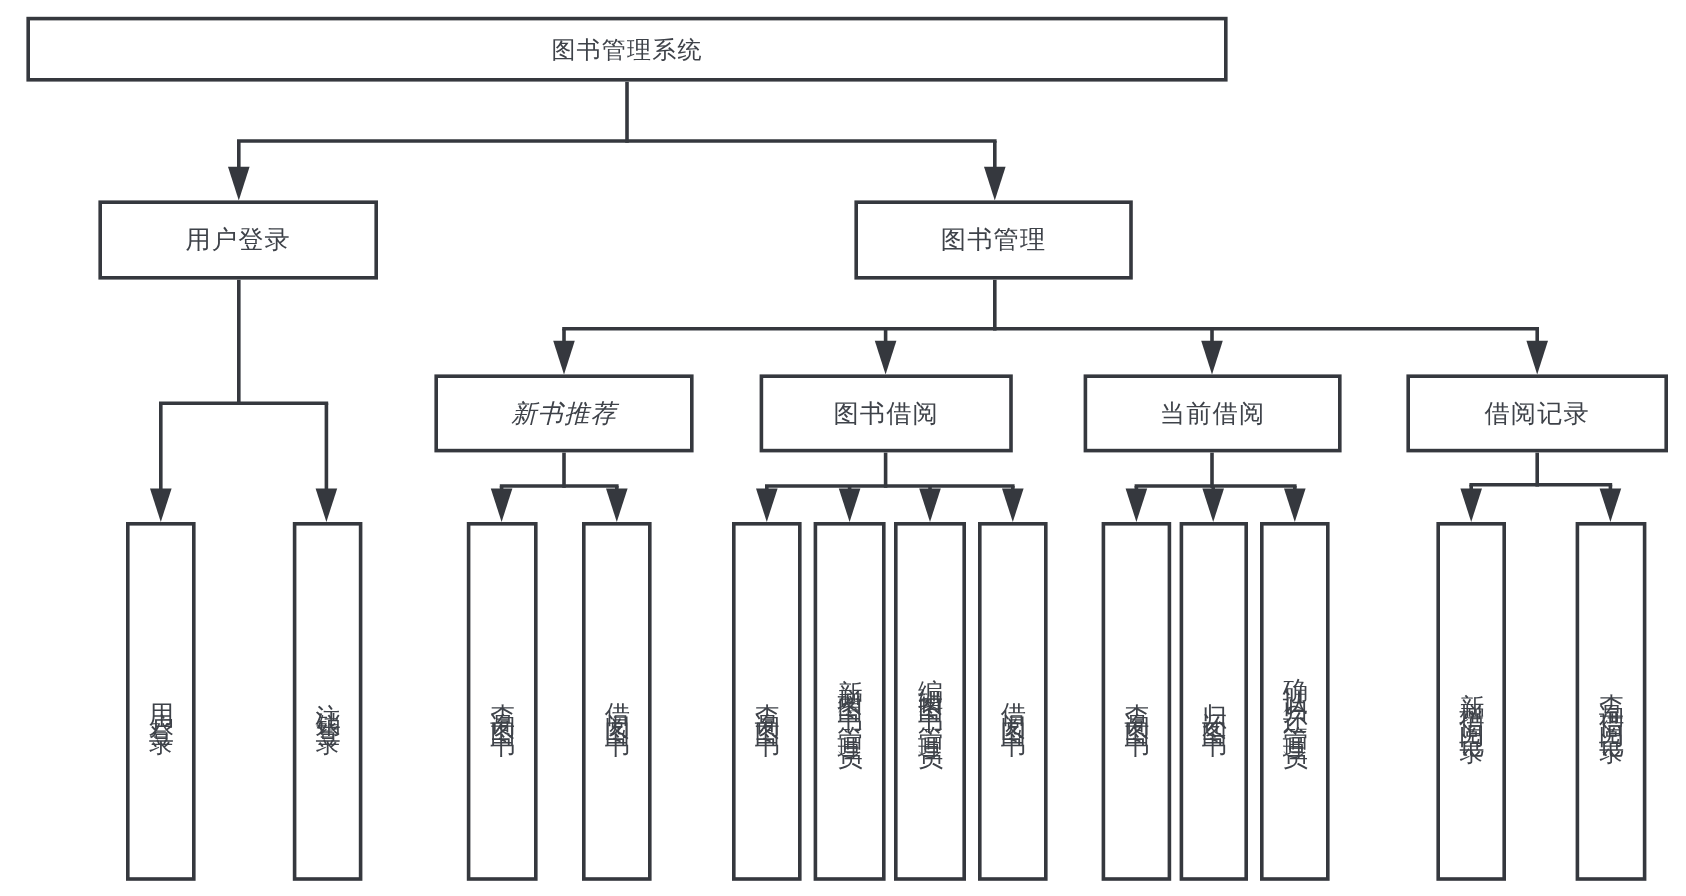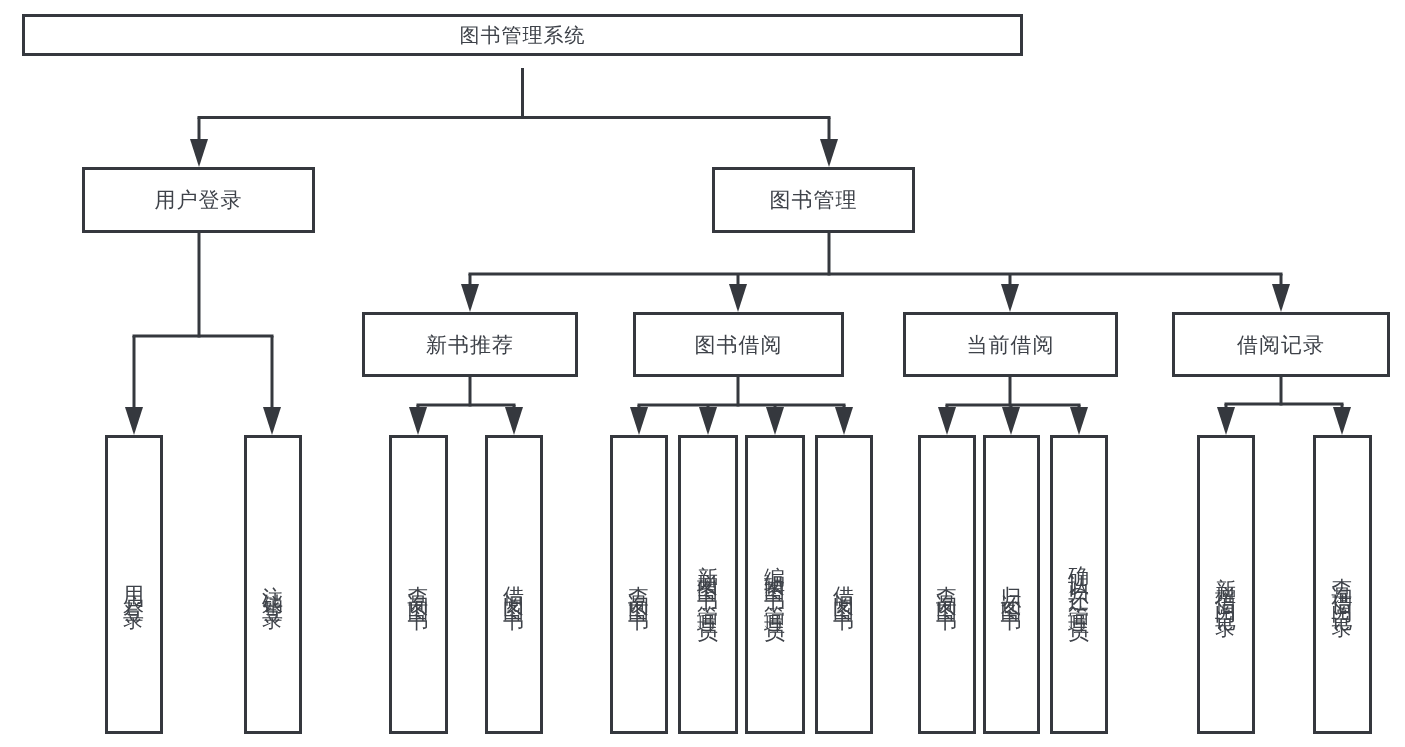--- a/index.html
+++ b/index.html
@@ -18,21 +18,21 @@
   svg.connectors{position:absolute;left:0;top:0;z-index:0;}
   .node{
     position:absolute;
     box-sizing:border-box;
     border:3px solid var(--line);
     background:#ffffff;
     display:flex;align-items:center;justify-content:center;
     color:var(--text);
     z-index:1;
   }
-  .node.root{left:22px;top:14px;width:1001px;height:42px;font-size:20px;letter-spacing:1px;}
+  .node.root{left:22px;top:14px;width:1001px;height:54px;font-size:20px;letter-spacing:1px;}
   .node.lvl2{top:167px;height:66px;font-size:21px;letter-spacing:1px;}
   .node.lvl3{top:312px;height:65px;font-size:21px;letter-spacing:1px;}
   .leaf{
     position:absolute;
     top:435px;height:299px;
     box-sizing:border-box;
     border:3px solid var(--line);
     background:#ffffff;
     display:flex;align-items:center;justify-content:center;
     z-index:1;
@@ -122,23 +122,23 @@
       <polygon points="1002,407 1020,407 1011,435"></polygon>
       <polygon points="1070,407 1088,407 1079,435"></polygon>
       <polygon points="1217,407 1235,407 1226,435"></polygon>
       <polygon points="1333,407 1351,407 1342,435"></polygon>
     </g>
   </svg>
 
   <div class="node root">图书管理系统</div>
 
   <div class="node lvl2" style="left:82px;width:233px;">用户登录</div>
-  <div class="node lvl2" style="left:712px;width:203px;">图书管理</div>
+  <div class="node lvl2" style="left:712px;width:232px;">图书管理</div>
 
-  <div class="node lvl3" style="left:362px;width:216px;">新书推荐</div>
+  <div class="node lvl3" style="left:362px;width:216px;font-style:italic;">新书推荐</div>
   <div class="node lvl3" style="left:633px;width:211px;">图书借阅</div>
   <div class="node lvl3" style="left:903px;width:215px;">当前借阅</div>
   <div class="node lvl3" style="left:1172px;width:218px;">借阅记录</div>
 
   <div class="leaf" style="left:105px;width:58px;">
     <span>用户登录</span>
   </div>
   <div class="leaf" style="left:244px;width:58px;">
     <span>注销登录</span>
   </div>

